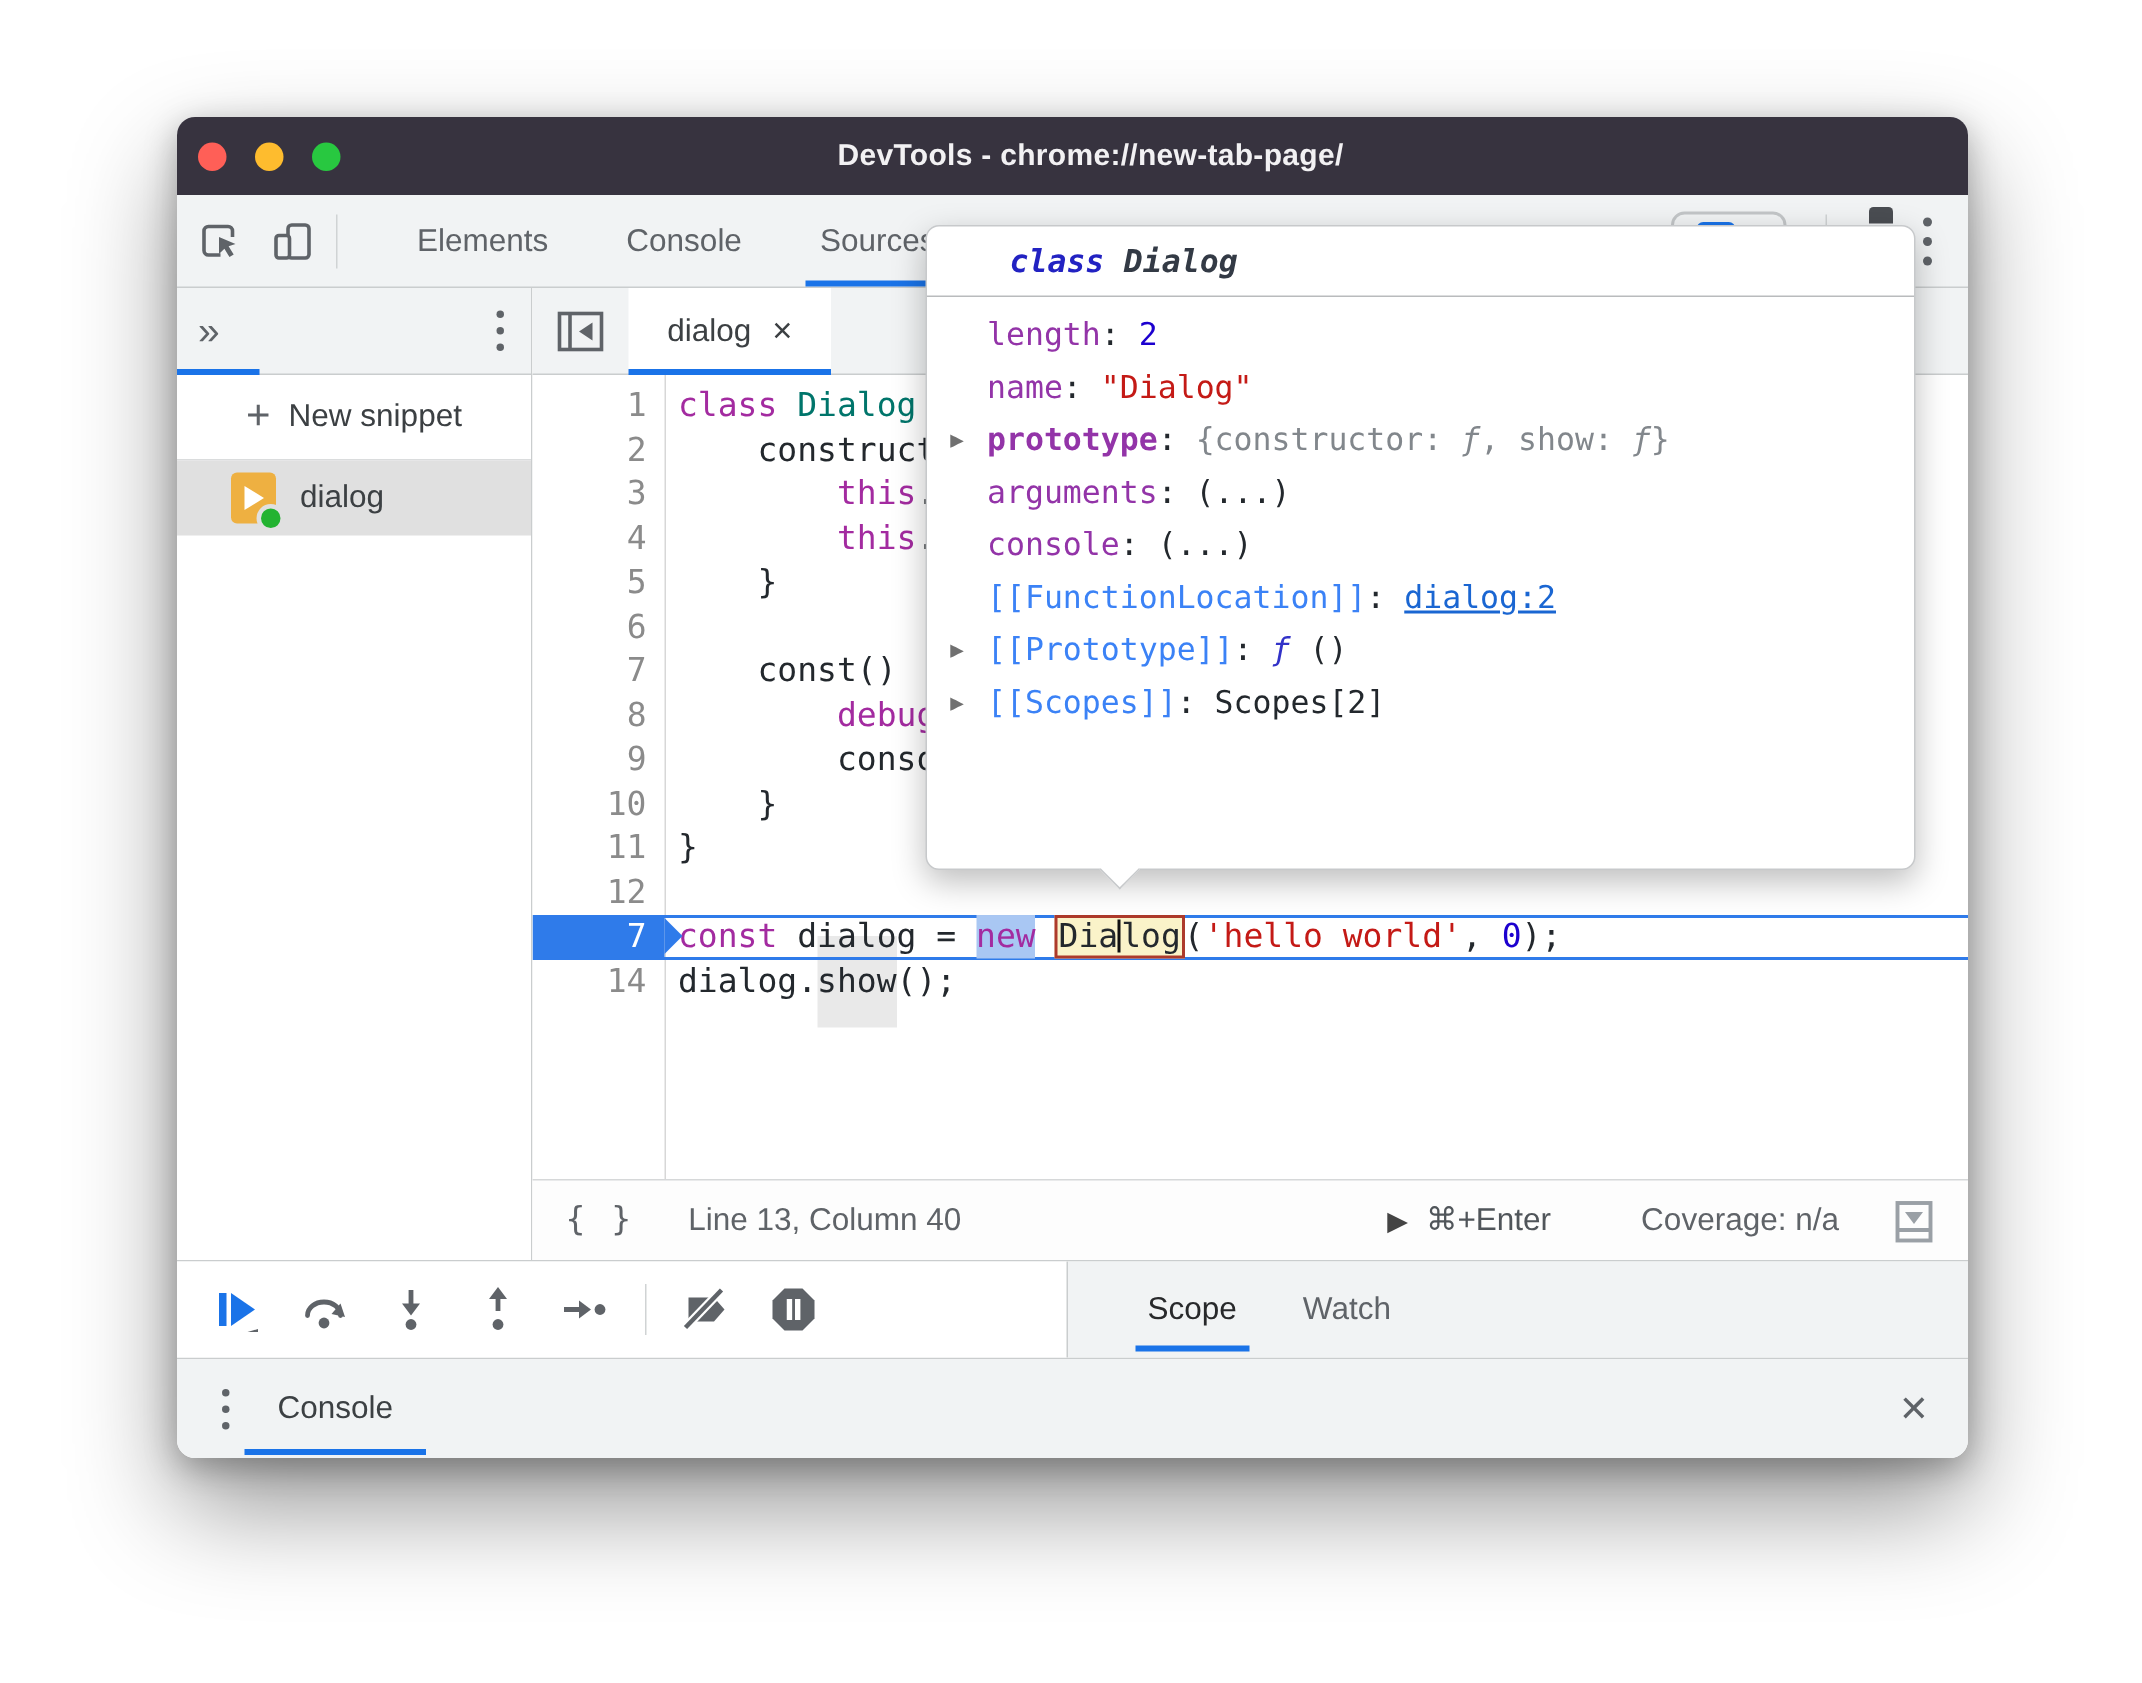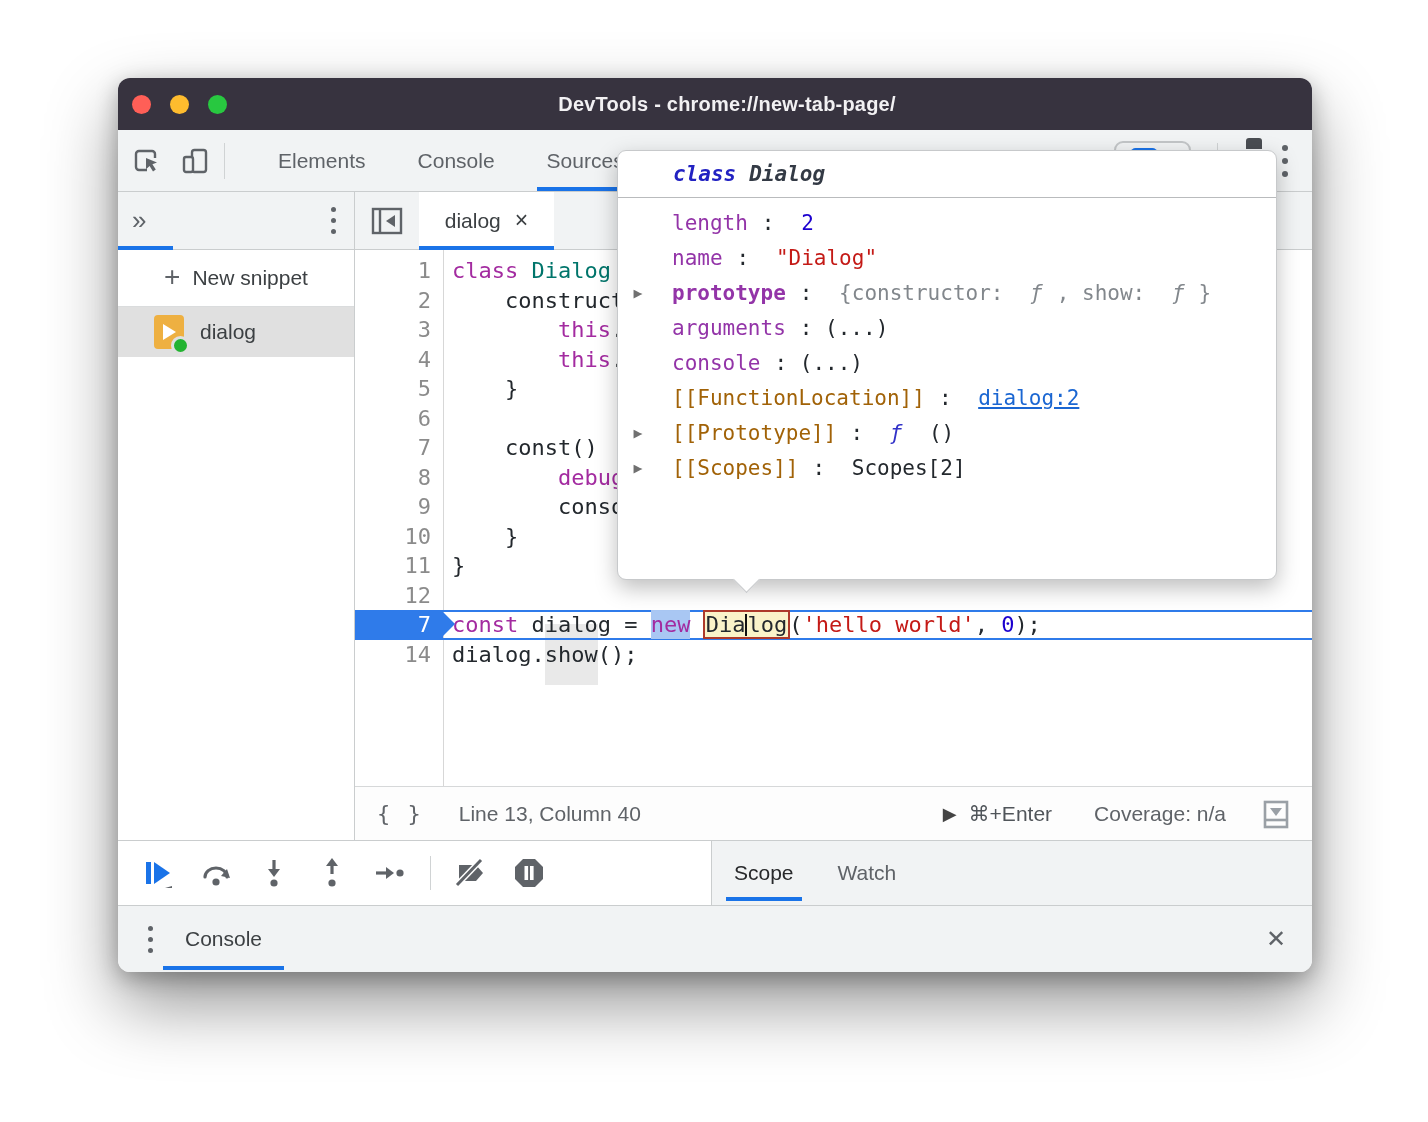--- a/index.html
+++ b/index.html
@@ -81,30 +81,30 @@
   .line.exec .ln::after { content:""; position:absolute; right:-12px; top:0; width:0; height:0;
     border-left:12px solid #2f7bea; border-top:12.75px solid transparent; border-bottom:12.75px solid transparent; }
 
   
   .statusbar { height:54px; border-top:1px solid #d6d8d9; display:flex; align-items:center; background:#fdfdfd;
     color:#5f6368; font-size:21px; }
   .brace { margin-left:22px; font-family:"DejaVu Sans Mono", monospace; font-size:22px; letter-spacing:2px; color:#5f6368; }
   .pos { margin-left:36px; }
   .run { margin-left:auto; display:flex; align-items:center; gap:12px; color:#50555a; }
   .run .play { font-size:18px; color:#444; }
-  .coverage { margin-left:42px; }
+  .coverage { margin-left:60px; }
   .drawer-btn { margin:0 22px 0 36px; color:#9aa0a6; display:flex; }
 
   
   .debugrow { height:66px; border-top:1px solid #cacdce; border-bottom:1px solid #cacdce; display:flex; }
   .dbg-left { width:594px; background:#fff; border-right:1px solid #cacdce; display:flex; align-items:center; padding-left:18px; gap:14px; }
   .dbg-btn { width:44px; height:44px; display:flex; align-items:center; justify-content:center; color:#5f6368; position:relative; }
   .dbg-sep { width:1px; height:34px; background:#d0d3d4; margin:0 4px; }
   .dbg-right { flex:1; background:#f1f3f4; display:flex; align-items:flex-end; }
-  .scope-tabs { display:flex; height:100%; align-items:center; }
+  .scope-tabs { display:flex; height:100%; align-items:center;margin-left:31px; }
   .scope-tab { position:relative; height:100%; display:flex; align-items:center; padding:0 22px; font-size:21px; color:#5f6368; }
   .scope-tab.active { color:#28292b; }
   .scope-tab.active::after { content:""; position:absolute; left:14px; right:14px; bottom:4px; height:4px; background:#1a73e8; }
 
   
   .drawer { height:66px; background:#f1f3f4; border-radius:0 0 12px 12px; display:flex; align-items:center; position:relative; }
   .drawer .kebab-sm { margin-left:24px; }
   .drawer-tab { position:relative; height:100%; display:flex; align-items:center; padding:0 26px; font-size:21px; color:#3c4043; }
   .drawer-tab::after { content:""; position:absolute; left:4px; right:4px; bottom:2px; height:4px; background:#1a73e8; }
   .drawer-close { position:absolute; right:26px; color:#5f6368; font-size:24px; }
@@ -113,25 +113,25 @@
   .popup { position:absolute; left:499px; top:72px; width:660px; height:430px; background:#fff;
     border:1px solid #c7c9cb; border-radius:9px; box-shadow:0 8px 22px rgba(0,0,0,.26); z-index:50;
     font-family:"DejaVu Sans Mono", monospace; font-size:21px; }
   .popup .tail { position:absolute; left:119px; bottom:-10px; width:19px; height:19px; background:#fff;
     border-right:1px solid #c7c9cb; border-bottom:1px solid #c7c9cb; transform:rotate(45deg); }
   .pop-head { height:46px; display:flex; align-items:center; padding-left:55px; font-style:italic; font-weight:bold; }
   .hdr-kw { color:#2222c2; }
   .hdr-name { color:#333a45; margin-left:13px; }
   .pop-sep { height:1px; background:#b9bbbd; }
   .pop-rows { padding-top:7px; }
-  .prow { display:flex; align-items:center; height:35px; white-space:pre;gap:14px; }
+  .prow { display:flex; align-items:center; height:35px; white-space:pre; }
   .tri { width:40px; flex:0 0 40px; text-align:center; color:#707070; font-size:15px; }
   .tok-prop { color:#9334a8; }
   .tok-prop-bold { color:#9334a8; font-weight:bold; }
-  .tok-internal { color:#a16207; }
+  .tok-internal { color:#3b82f6; }
   .tok-preview { color:#82878c; }
   .tok-fn-preview { color:#82878c; font-style:italic; }
   .tok-fn { color:#3232c8; font-style:italic; }
   .tok-link { color:#1a66d2; text-decoration:underline; }
   .tok-plain { color:#23282d; }
   svg { display:block; }
 </style>
 </head>
 <body>
 

